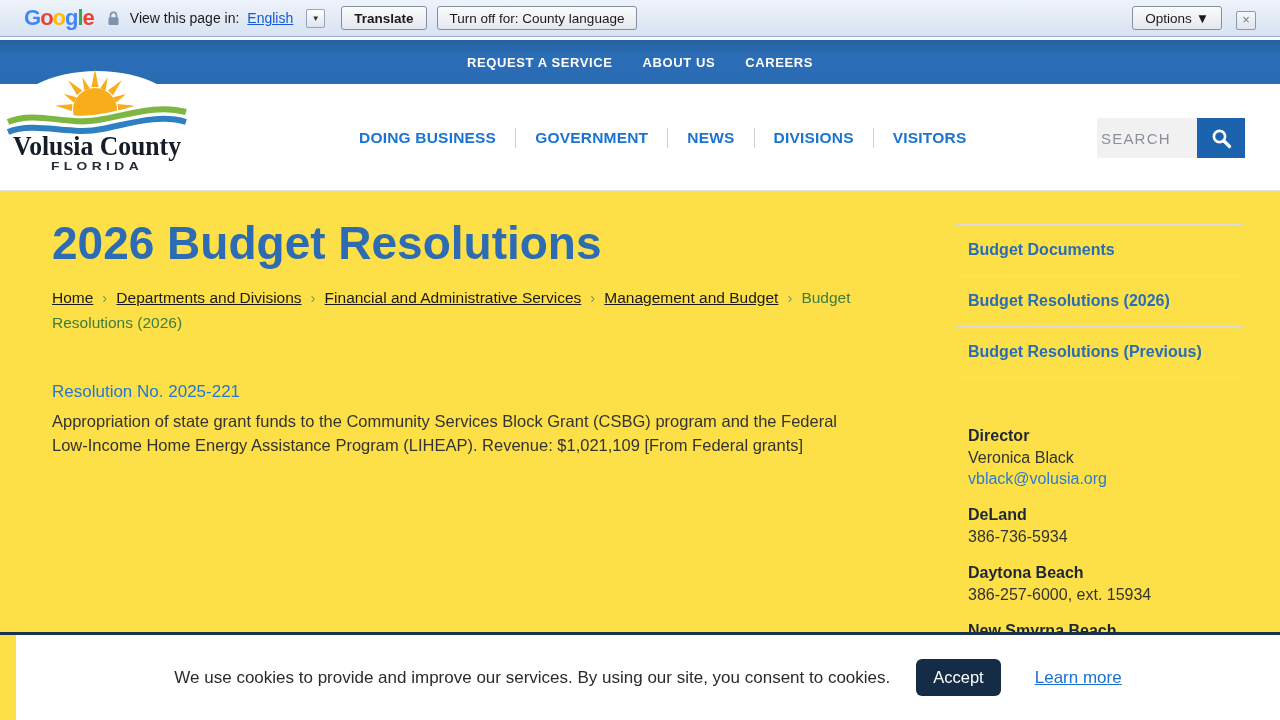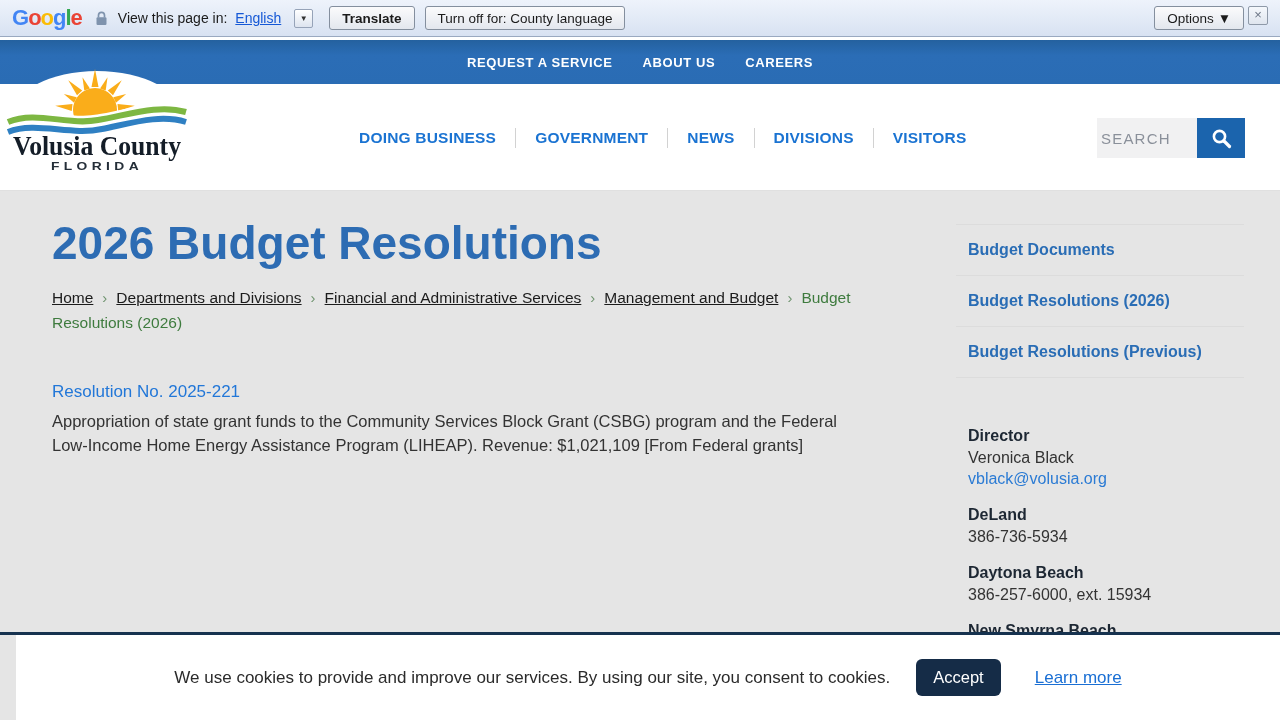--- a/index.html
+++ b/index.html
@@ -5,35 +5,35 @@
   html,body{margin:0;padding:0;}
   body{
     width:1280px;height:720px;position:relative;overflow:hidden;
     background:#ffffff;font-family:"Liberation Sans",sans-serif;
   }
   
   #translate-bar{
     position:absolute;top:0;left:0;right:0;height:37px;
     background:linear-gradient(#eef3fb,#d8e2f2);
     border-bottom:1px solid #9aa9c0;
-    display:flex;align-items:center;padding:0 12px;box-sizing:border-box;
+    display:flex;align-items:center;padding:0 24px;box-sizing:border-box;
   }
   .g-logo{font-size:22px;font-weight:bold;letter-spacing:-1px;margin-right:14px;}
   .g-blue{color:#4285F4}.g-red{color:#EA4335}.g-yellow{color:#FBBC05}.g-green{color:#34A853}
   .lock{margin-right:11px;display:flex;align-items:center;}
   .tb-label{font-size:14px;color:#1b1b1b;margin-right:8px;}
   .tb-lang{font-size:14px;color:#1558d6;text-decoration:underline;cursor:pointer;margin-right:13px;}
   .dd-btn{width:17px;height:17px;border:1px solid #96a3b8;border-radius:2px;
     background:linear-gradient(#fff,#dde4ef);font-size:8px;color:#333;
     display:inline-flex;align-items:center;justify-content:center;margin-right:16px;cursor:pointer;}
   .tb-btn{height:24px;padding:0 12px;border:1px solid #848f9e;border-radius:3px;
     background:linear-gradient(#fbfbfc,#e3e7ee);font-size:13.5px;color:#1b1b1b;cursor:pointer;
     font-family:"Liberation Sans",sans-serif;}
   .tb-btn.bold{font-weight:bold;margin-right:10px;}
-  .tb-right{margin-left:auto;display:flex;align-items:flex-start;gap:4px;}
+  .tb-right{margin-left:auto;display:flex;align-items:flex-end;gap:14px;}
   .tb-close{width:18px;height:17px;border:1px solid #8e99a8;border-radius:2px;
     background:linear-gradient(#f5f8fc,#dfe5ee);color:#6b7686;font-size:13px;line-height:15px;
     text-align:center;cursor:pointer;}
   
   #utility-bar{
     position:absolute;top:40px;left:0;right:0;height:44px;
     background:linear-gradient(#24619f,#2b6db6 35%,#2a6cb4);
     display:flex;align-items:center;justify-content:center;gap:30px;z-index:1;
   }
   .util-link{color:#fff;font-size:13px;font-weight:bold;letter-spacing:.6px;cursor:pointer;}
@@ -46,21 +46,21 @@
     cursor:pointer;line-height:20px;}
   .nav-item + .nav-item{border-left:1px solid #d2d2d2;}
   #search-box{position:absolute;right:35px;top:34px;display:flex;}
   #search-input{width:96px;height:40px;background:#f1f1f2;border:0;outline:none;
     padding:0 0 0 4px;font-size:15px;letter-spacing:1px;color:#444;
     font-family:"Liberation Sans",sans-serif;margin-left:12px;}
   #search-input::placeholder{color:#8a909a;letter-spacing:1.2px;}
   #search-btn{width:48px;height:40px;background:#1b64ad;border:0;cursor:pointer;
     display:flex;align-items:center;justify-content:center;}
   
-  #content{position:absolute;top:190px;left:0;right:0;bottom:0;background:#e5e5e5;}
+  #content{position:absolute;top:190px;left:0;right:0;bottom:0;background:#fde047;}
   #main{position:absolute;left:52px;top:0;width:840px;}
   #page-title{margin:0;padding-top:26px;font-size:46px;font-weight:bold;color:#2d6cb3;}
   #breadcrumb{margin-top:15px;width:800px;font-size:15.5px;line-height:25px;color:#1b1b1b;}
   .crumb a{color:#1b1b1b;text-decoration:underline;cursor:pointer;}
   .crumb::after{content:"\203A";color:#6f946f;margin:0 9px;font-size:15px;}
   .crumb-current{color:#3e7b3e;}
   #resolution{margin-top:47px;}
   #resolution-link{display:inline-block;color:#2277d8;font-size:17px;text-decoration:none;
     cursor:pointer;margin-bottom:7px;}
   #resolution-body{margin:0;width:790px;font-size:16.5px;line-height:24px;color:#333;}

